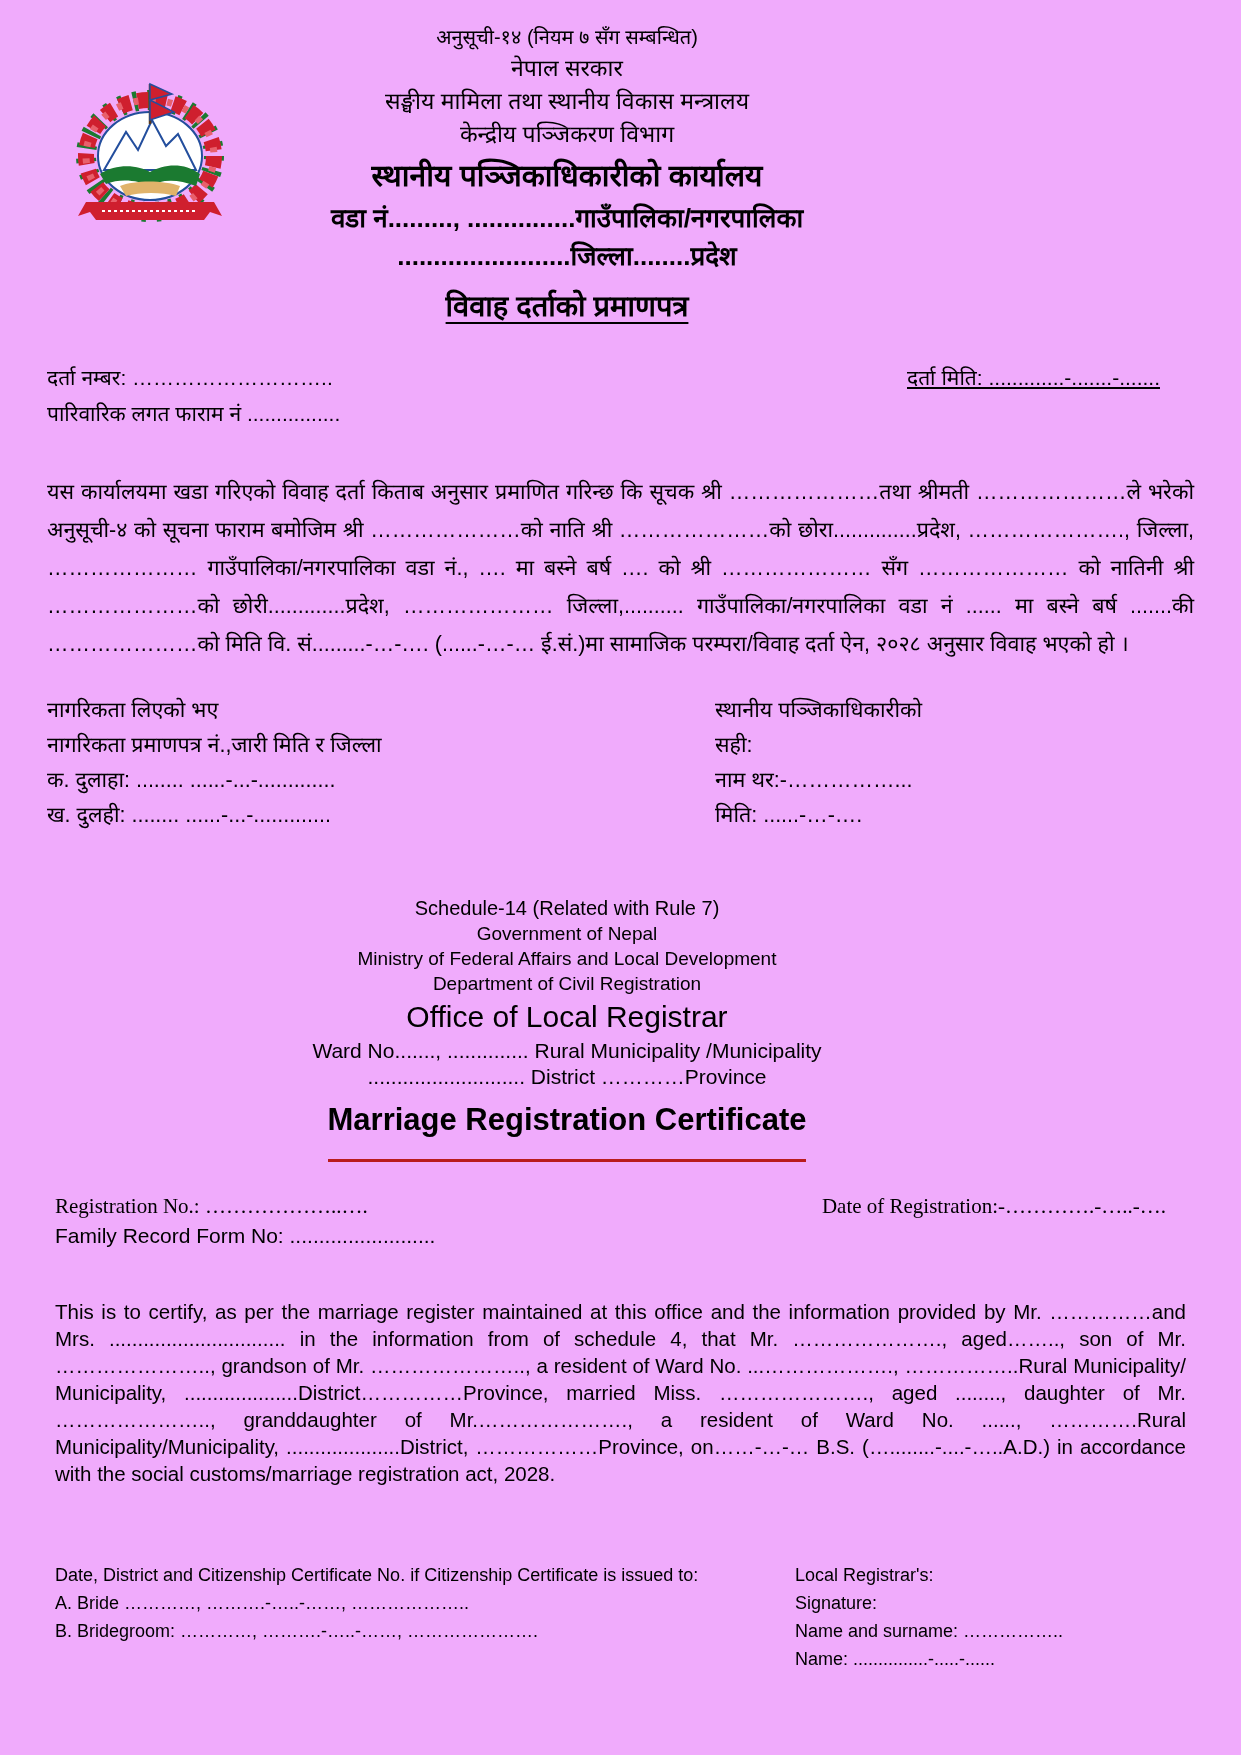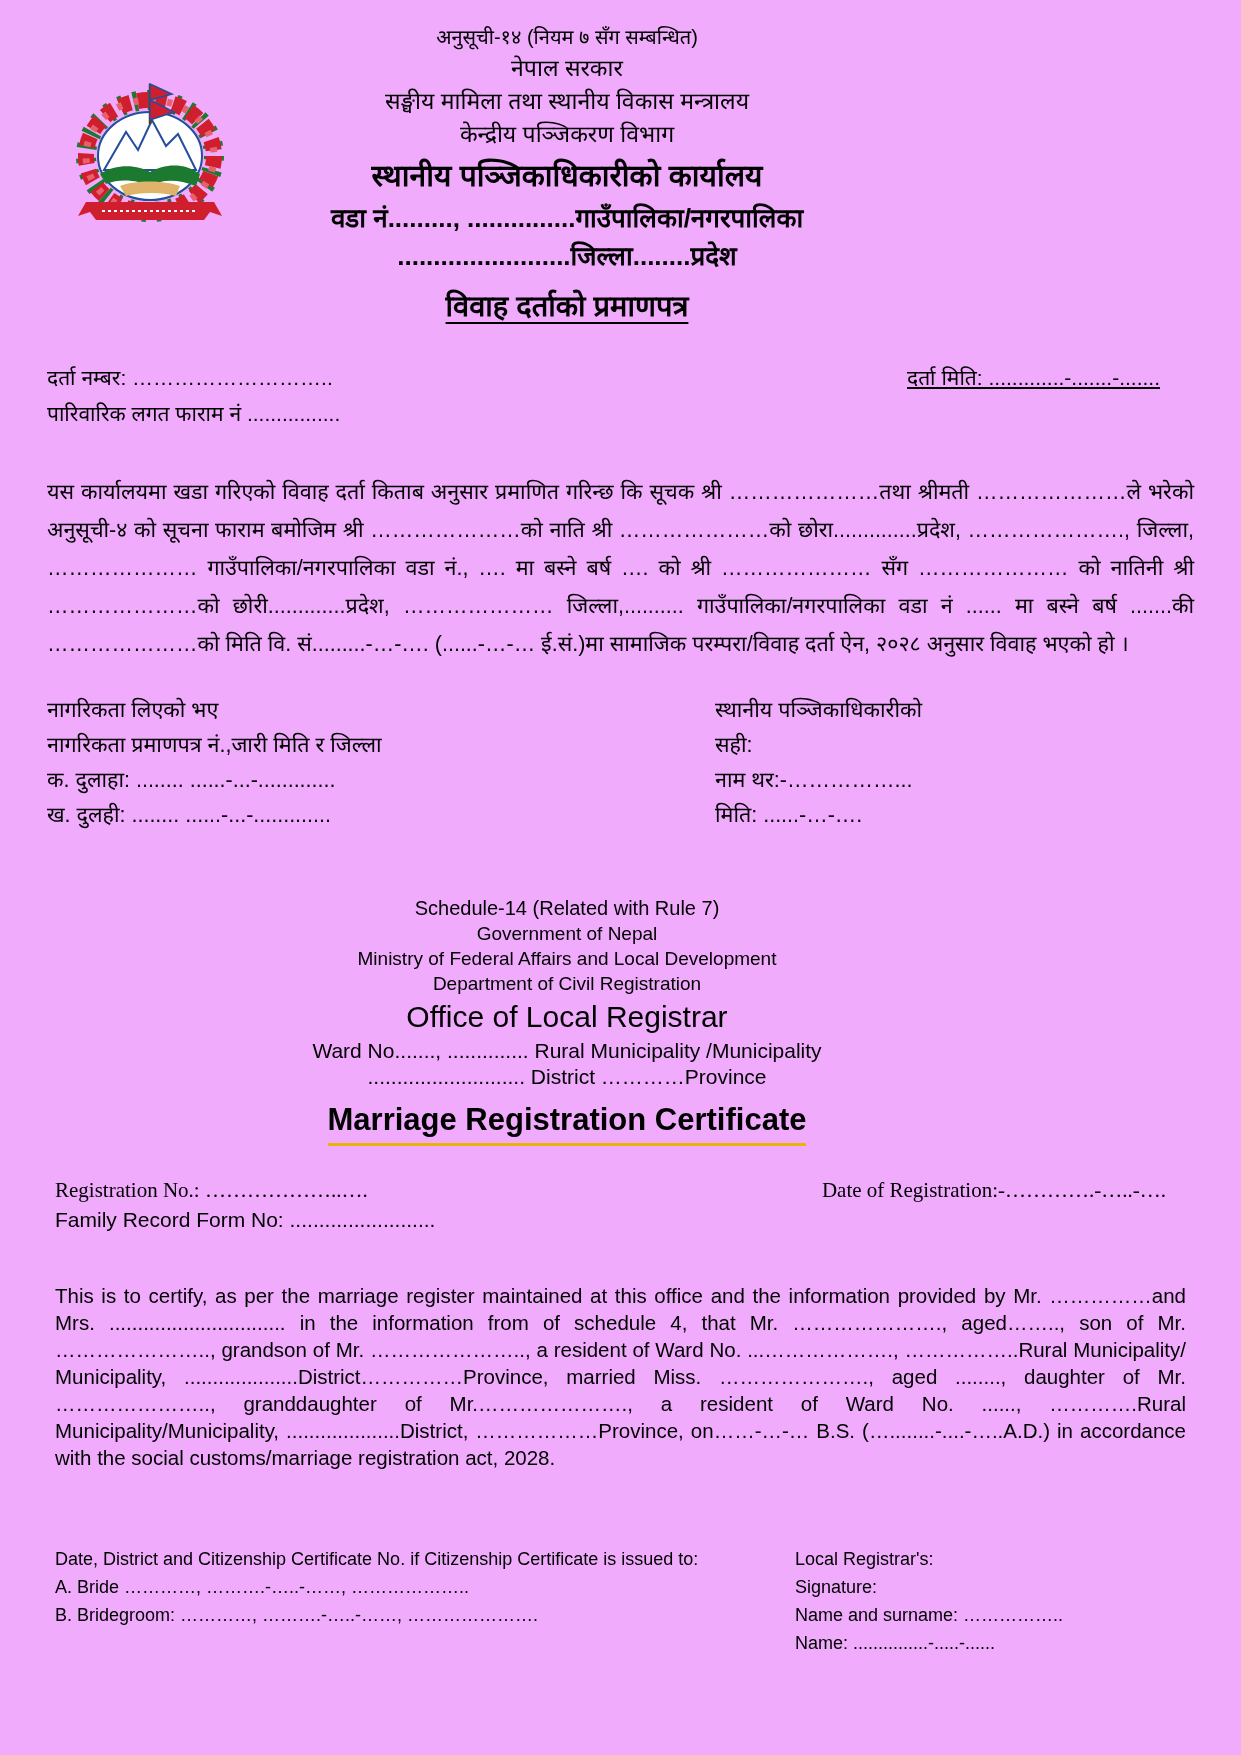--- a/index.html
+++ b/index.html
@@ -26,21 +26,21 @@
   .np-citizen{display:grid;grid-template-columns:668px 1fr;margin:30px 47px 0 47px;}
   .np-citizen div{font-size:21.5px;line-height:35px;}
 
   
   .en-header{margin-top:63px;width:1040px;margin-left:47px;text-align:center;}
   .e-sm{font-size:20px;line-height:25px;}
   .e-md{font-size:19px;line-height:25px;}
   .e-office{font-size:30px;line-height:42px;}
   .e-ward{font-size:21px;line-height:26px;}
   .e-title{font-size:31px;font-weight:bold;line-height:40px;margin-top:10px;}
-  .e-title span{display:inline-block;border-bottom:3px solid #eab308;padding-bottom:3px;}
+  .e-title span{display:inline-block;border-bottom:3px solid #b91c1c;padding-bottom:19px;}
 
   .en-regrow{display:flex;justify-content:space-between;margin:30px 55px 0 55px;
              font-family:"Liberation Serif",serif;font-size:21px;line-height:28px;}
   .en-regrow .right{padding-right:20px;}
   .en-family{margin:2px 55px 0 55px;font-family:Liberation Sans, sans-serif;font-size:21px;line-height:28px;}
   .en-body{margin:48px 55px 0 55px;font-size:20.5px;line-height:27px;text-align:justify;}
   .en-footer{display:grid;grid-template-columns:740px 1fr;margin:74px 55px 0 55px;}
   .en-footer div{font-size:18px;line-height:28px;}
 </style>
 </head>

